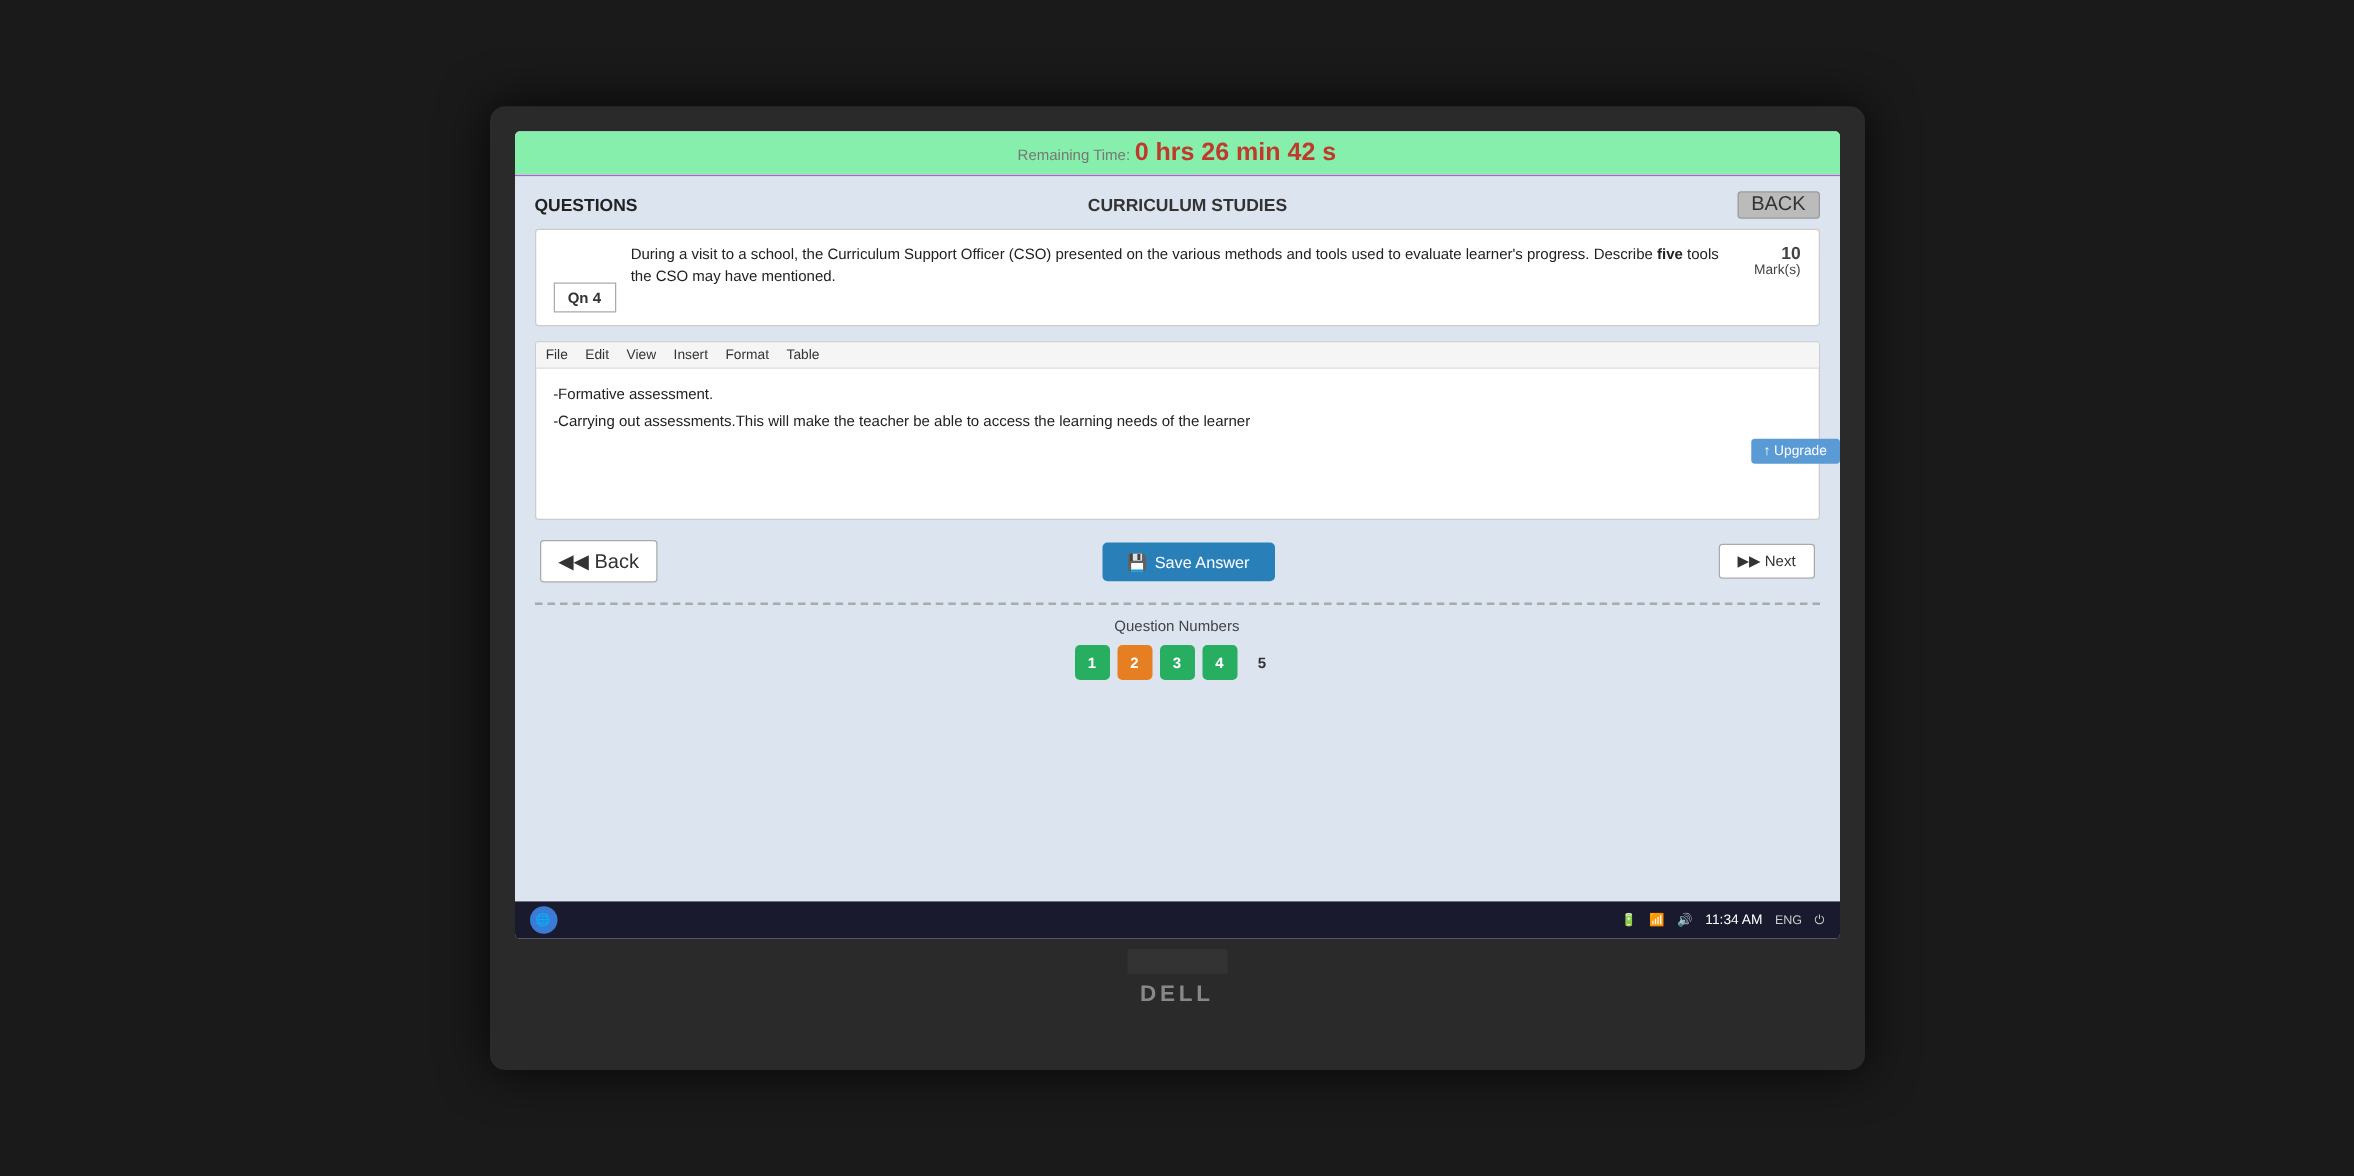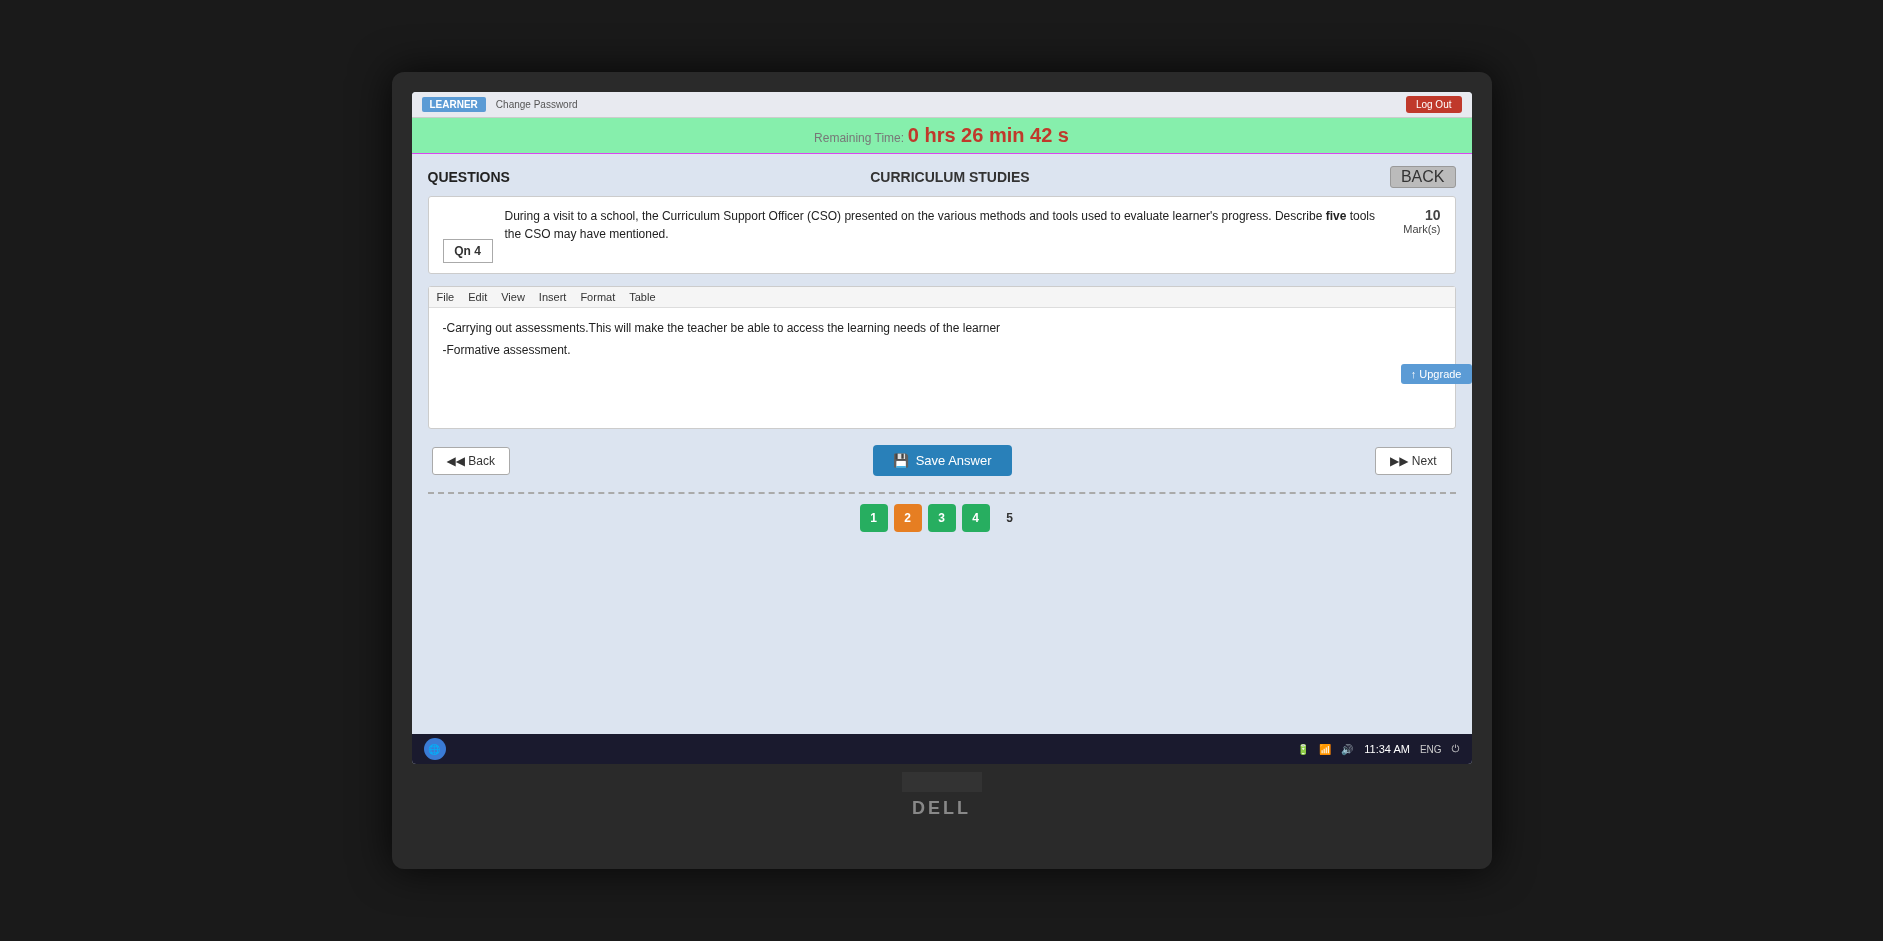--- a/index.html
+++ b/index.html
@@ -193,21 +193,21 @@
       display: flex;
       justify-content: space-between;
       align-items: center;
       margin-top: 16px;
       padding: 0 4px;
     }
     .back-btn {
       background: white;
       border: 1px solid #aaa;
       padding: 6px 14px;
-      font-size: 12px;
+      font-size: 16px;
       border-radius: 3px;
       cursor: pointer;
       color: #333;
     }
     .save-answer-btn {
       background: #2980b9;
       color: white;
       border: none;
       padding: 8px 20px;
       font-size: 13px;
@@ -321,29 +321,20 @@
       align-items: center;
       margin-bottom: 8px;
     }
   </style>
 </head>
 <body>
 
 <div class="monitor-frame">
   <div class="screen">
 
-    <div class="top-bar">
-      <div class="top-bar-left">
-        <span class="learner-badge">LEARNER</span>
-        <span class="change-password">Change Password</span>
-      </div>
-      <div class="top-bar-right">
-        <button class="logout-btn">Log Out</button>
-      </div>
-    </div>
 
     <div class="timer-bar">
       <span class="timer-label">Remaining Time:</span>
       <span class="timer-value">0 hrs 26 min 42 s</span>
     </div>
 
     <div class="main-content">
 
       <div class="questions-curriculum-row">
         <div class="section-title">QUESTIONS</div>
@@ -367,39 +358,40 @@
       <div class="editor-container">
         <div class="editor-toolbar">
           <span class="toolbar-item">File</span>
           <span class="toolbar-item">Edit</span>
           <span class="toolbar-item">View</span>
           <span class="toolbar-item">Insert</span>
           <span class="toolbar-item">Format</span>
           <span class="toolbar-item">Table</span>
         </div>
         <div class="editor-body">
+          <div>-Formative assessment.</div>
           <div>-Carrying out assessments.This will make the teacher be able to access the learning needs of the learner</div>
-          <div>-Formative assessment.</div>
         </div>
       </div>
 
       <button class="upgrade-btn">↑ Upgrade</button>
 
       <div class="action-row">
         <button class="back-btn">◀◀ Back</button>
         <button class="save-answer-btn">
           <span>💾</span>
           <span>Save Answer</span>
         </button>
         <button class="next-btn">▶▶ Next</button>
       </div>
 
       <hr class="divider">
 
       <div class="question-numbers-section">
+        <div class="question-numbers-label">Question Numbers</div>
         <div class="number-buttons">
 
         <button class="num-btn green">1</button>
             <button class="num-btn orange">2</button>
             <button class="num-btn green">3</button>
             <button class="num-btn green">4</button>
             <button class="num-btn plain">5</button>
           </div>
       </div>
 

